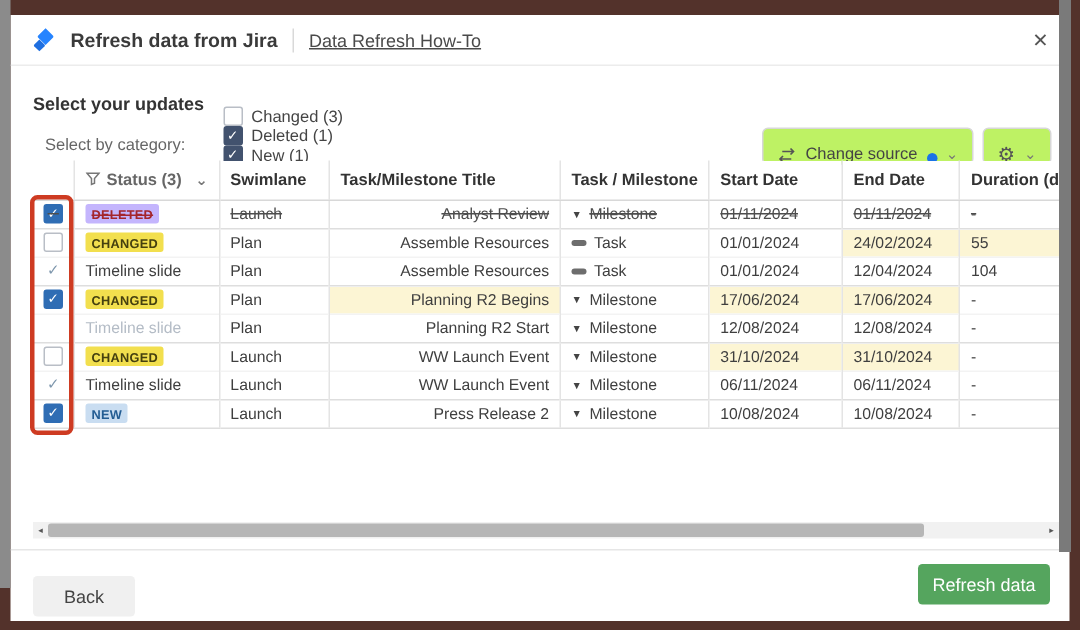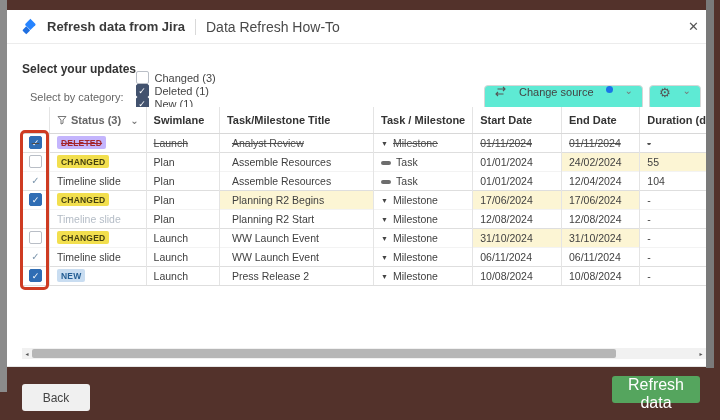--- a/index.html
+++ b/index.html
@@ -3,60 +3,60 @@
 <meta charset="utf-8">
 <style>
   * { margin:0; padding:0; box-sizing:border-box; }
   html,body { width:720px; height:420px; overflow:hidden; }
   body { background:#53322b; font-family:"Liberation Sans","DejaVu Sans",sans-serif; position:relative; }
 
   .side-strip { position:absolute; z-index:5; }
   .strip-left  { left:0; top:28; width:7px; height:392px; background:#8b8b8b; }
   .strip-right { left:706px; top:28; width:8px; height:368px; background:#7a7a7a; }
 
-  .dialog { position:absolute; left:7px; top:10px; width:706px; height:356px; background:#fff; z-index:1; }
+  .dialog { position:absolute; left:7px; top:10px; width:706px; height:404px; background:#fff; z-index:1; }
 
   
   .dlg-header { position:absolute; left:0; top:0; right:0; height:34px; border-bottom:1px solid #ececec;
                 display:flex; align-items:center; padding:0 14px; }
   .jira-logo { width:18px; height:18px; margin-right:8px; flex:0 0 auto; }
   .dlg-title { font-size:13px; font-weight:bold; color:#3a3a3a; }
   .hdr-divider { width:1px; height:16px; background:#d9d9d9; margin:0 10px; }
-  .hdr-link { font-size:14px; color:#4a4a4a; cursor:pointer; }
+  .hdr-link { font-size:12px; color:#4a4a4a; text-decoration:underline; cursor:pointer; }
   .close-x { margin-left:auto; font-size:13px; color:#555; cursor:pointer; line-height:1; }
 
   
   .section-heading { position:absolute; left:15px; top:52px; font-size:12px; font-weight:bold; color:#333; }
   .filter-row { position:absolute; left:15px; top:74px; right:12px; height:26px; display:flex; align-items:center; font-size:11px; color:#444; }
   .sel-count b { font-weight:bold; }
   .cat-label { color:#666; margin-left:8px; }
-  .cat-item { display:flex; align-items:center; margin-left:12px; cursor:pointer; }
+  .cat-item { display:flex; align-items:center; margin-left:25px; cursor:pointer; }
   .cbox { width:13px; height:13px; border:1px solid #b9bec6; border-radius:2px; background:#fff; margin-right:6px;
           display:inline-flex; align-items:center; justify-content:center; font-size:9px; color:#fff; flex:0 0 auto; }
   .cbox.checked-dark { background:#42526e; border-color:#42526e; }
 
   .src-buttons { margin-left:auto; display:flex; align-items:center; gap:6px; }
-  .btn-outline { border:1px solid #d7d7d7; border-radius:4px; background:#5eead4; height:25px; display:flex;
-                 align-items:flex-start; padding:0 9px; gap:12px; font-size:11px; color:#444; cursor:pointer; }
+  .btn-outline { border:1px solid #d7d7d7; border-radius:4px; background:#bef264; height:25px; display:flex;
+                 align-items:flex-end; padding:0 9px; gap:6px; font-size:11px; color:#444; cursor:pointer; }
   .blue-dot { width:7px; height:7px; border-radius:50%; background:#1a73e8; display:inline-block; }
   .chev { font-size:10px; color:#777; line-height:1; }
   .gear-glyph { font-size:13px; color:#555; line-height:1; }
 
   
   table.grid { position:absolute; left:15px; top:97px; border-collapse:collapse; table-layout:fixed; font-size:10.5px; color:#3f3f3f; }
   .grid col.c-cb{width:26px}.grid col.c-status{width:84px}.grid col.c-swim{width:76px}.grid col.c-title{width:166px}
   .grid col.c-type{width:94px}.grid col.c-start{width:96px}.grid col.c-end{width:82px}.grid col.c-dur{width:60px}
   .grid th, .grid td { border-left:1px solid #e4e4e4; padding:0 7px; height:19px; overflow:hidden; white-space:nowrap; text-align:left; vertical-align:middle; }
   .grid th:first-child, .grid td:first-child { border-left:none; }
   .grid th { height:26px; font-size:11px; font-weight:bold; color:#333; border-bottom:1px solid #d8d8d8; background:#fff; }
   .grid th.status-th { font-weight:bold; color:#666; }
   .grid tr.group-start td { border-top:1px solid #dedede; }
   .grid tr td { border-top:1px solid #f3f3f3; }
   .grid tr.last-row td { border-bottom:1px solid #dedede; }
-  td.cell-title { text-align:left;padding-left:12px; }
+  td.cell-title { text-align:right;padding-left:12px; }
   td.hl { background:#fcf5d4; }
   tr.strike td, tr.strike td span.txt { text-decoration:line-through; color:#4d4d4d; }
   .badge { display:inline-block; font-size:8.5px; font-weight:bold; padding:1.5px 4px; border-radius:2px; letter-spacing:.2px; }
   .badge-deleted { background:#c4b5fd; color:#a4262c; text-decoration:line-through;text-align:right; }
   .badge-changed { background:#f2df4e; color:#45400f; }
   .badge-new { background:#c9ddf1; color:#235d93; }
   .status-text { color:#3f3f3f; }
   .status-text.muted { color:#b4bcc6; }
   .row-cb { width:13px; height:13px; border:1px solid #b9bec6; border-radius:2px; background:#fff; margin:0 auto;
             display:flex; align-items:center; justify-content:center; font-size:9px; color:#fff; cursor:pointer; }
@@ -74,21 +74,21 @@
              display:flex; align-items:center; }
   .hscroll .arrow { width:10px; font-size:6px; color:#555; text-align:center; flex:0 0 auto; cursor:pointer; }
   .hscroll .track { flex:1; height:11px; position:relative; }
   .hscroll .thumb { position:absolute; left:0; top:1px; height:9px; width:88%; background:#b6b6b6; border-radius:2px; cursor:pointer; }
 
   
   .footer-divider { position:absolute; left:0; right:0; top:356px; border-top:1px solid #e6e6e6; }
   .btn-back { position:absolute; left:15px; top:374px; width:68px; height:27px; background:#f0f0f0; border:none;
               border-radius:3px; font-size:12px; color:#444; font-family:inherit; cursor:pointer; }
   .btn-refresh { position:absolute; right:13px; top:366px; width:88px; height:27px; background:#55a55e; border:none;
-                 border-radius:3px; font-size:16px; color:#fff; font-family:inherit; cursor:pointer; }
+                 border-radius:3px; font-size:12px; color:#fff; font-family:inherit; cursor:pointer; }
 </style>
 </head>
 <body>
 
 <div class="side-strip strip-left"></div>
 <div class="side-strip strip-right"></div>
 
 <div class="dialog">
 
   <div class="dlg-header">

